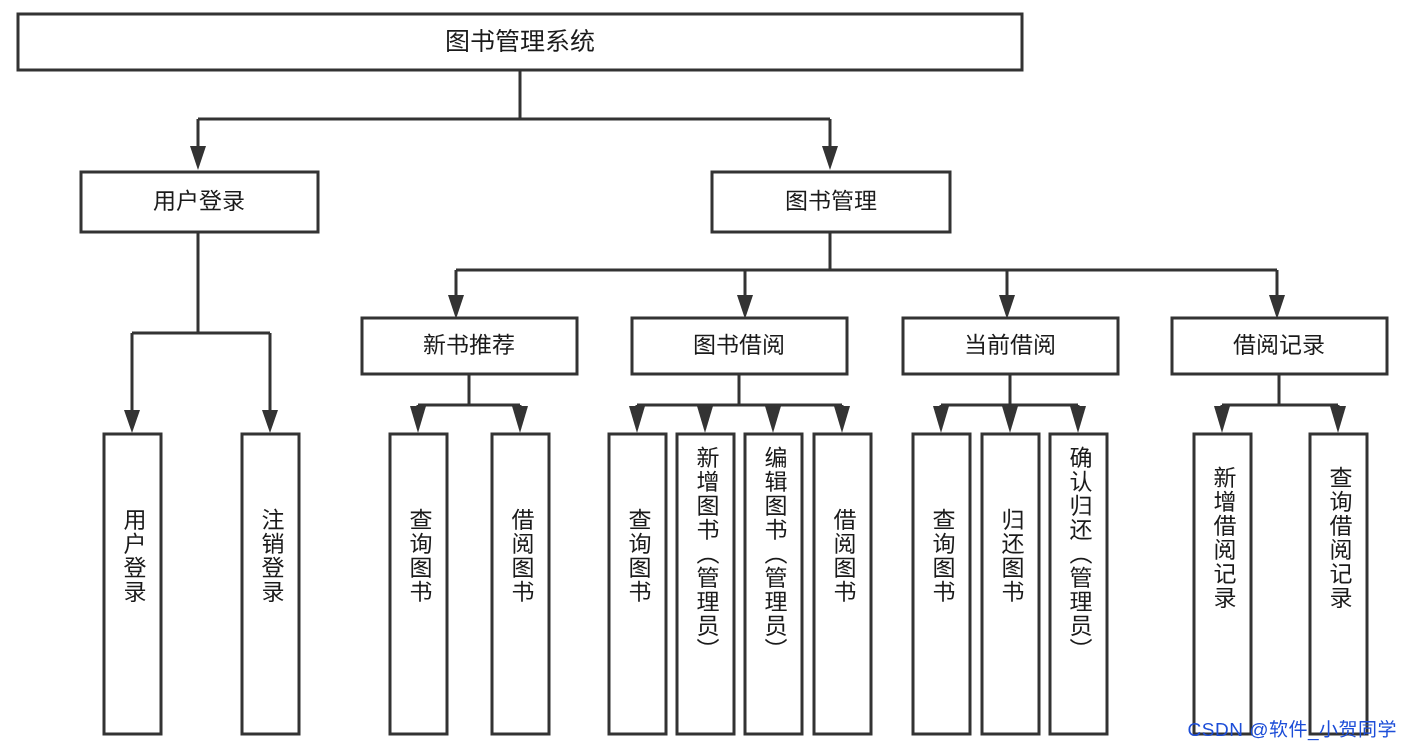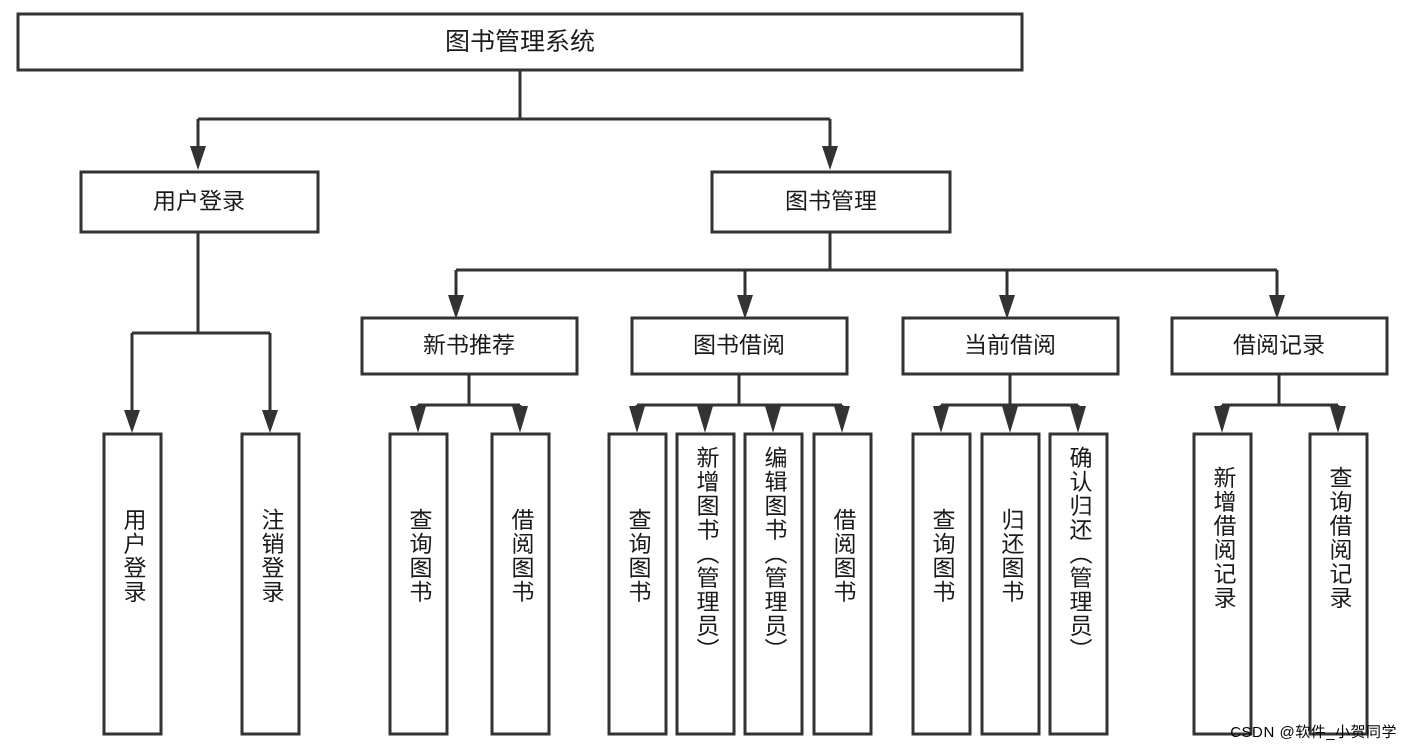--- a/index.html
+++ b/index.html
@@ -72,22 +72,22 @@
     line-height: 1;
     color: #1a1a1a;
     letter-spacing: 1px;
     white-space: nowrap;
   }
   .watermark {
     position: absolute;
     right: 8px;
     bottom: 6px;
     font-family: "Liberation Sans", "DejaVu Sans", sans-serif;
-    font-size: 15px;
-    color: #000000;
+    font-size: 19px;
+    color: #1d4ed8;
     letter-spacing: 0.5px;
     user-select: none;
     pointer-events: none;
   }
 </style>
 </head>
 <body>
 
 <div id="diagram-root">
 

